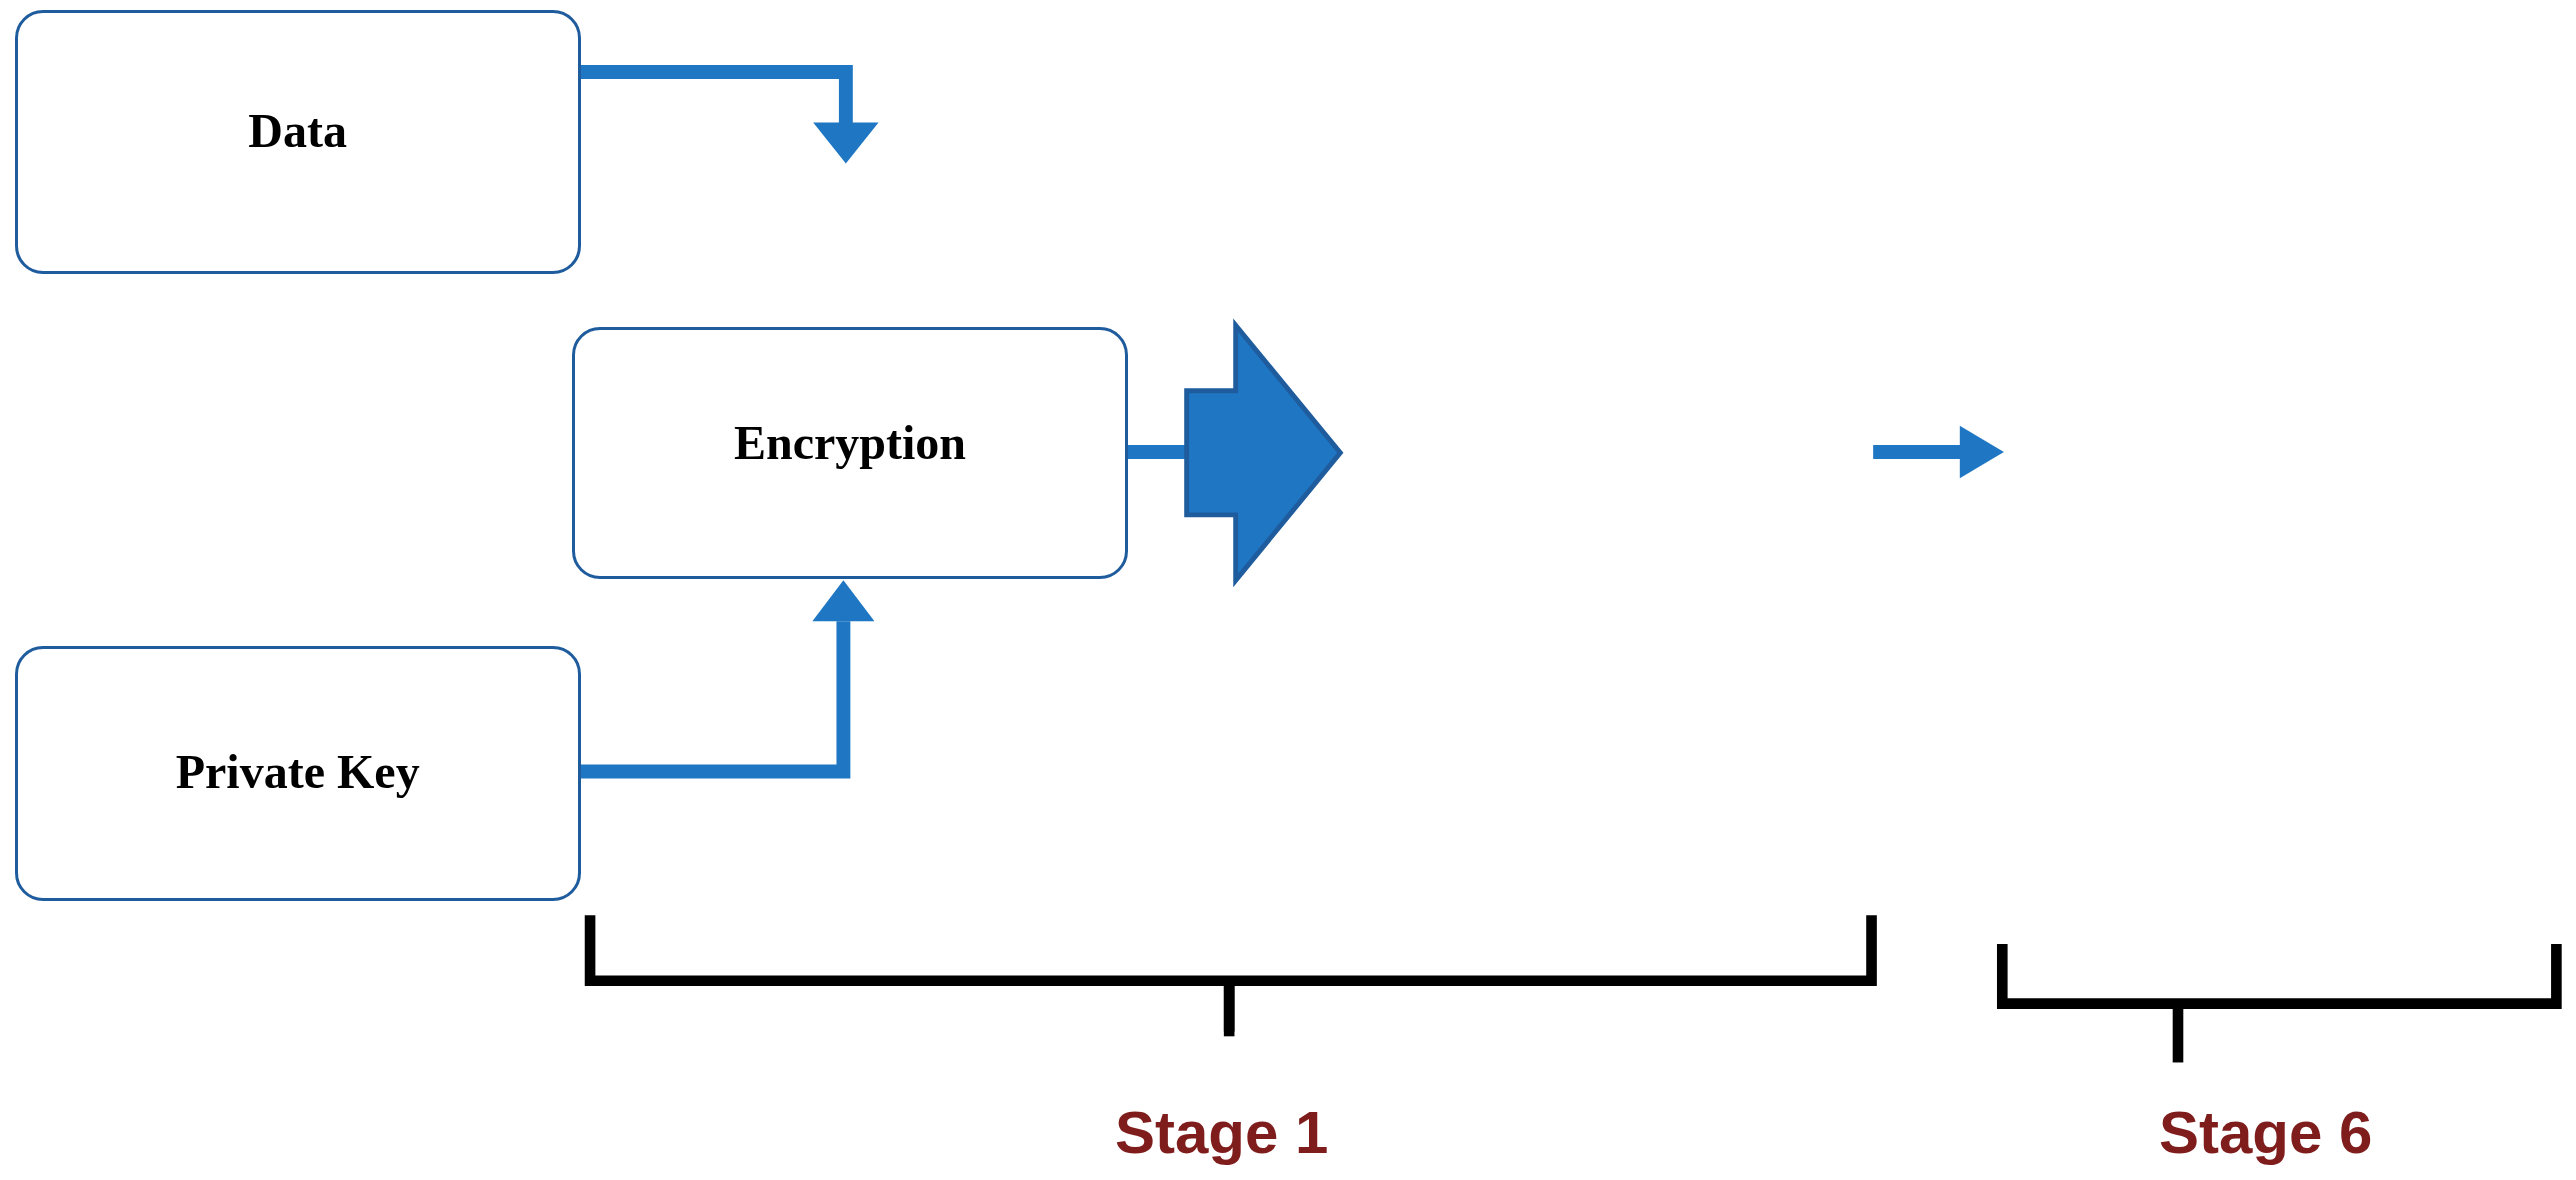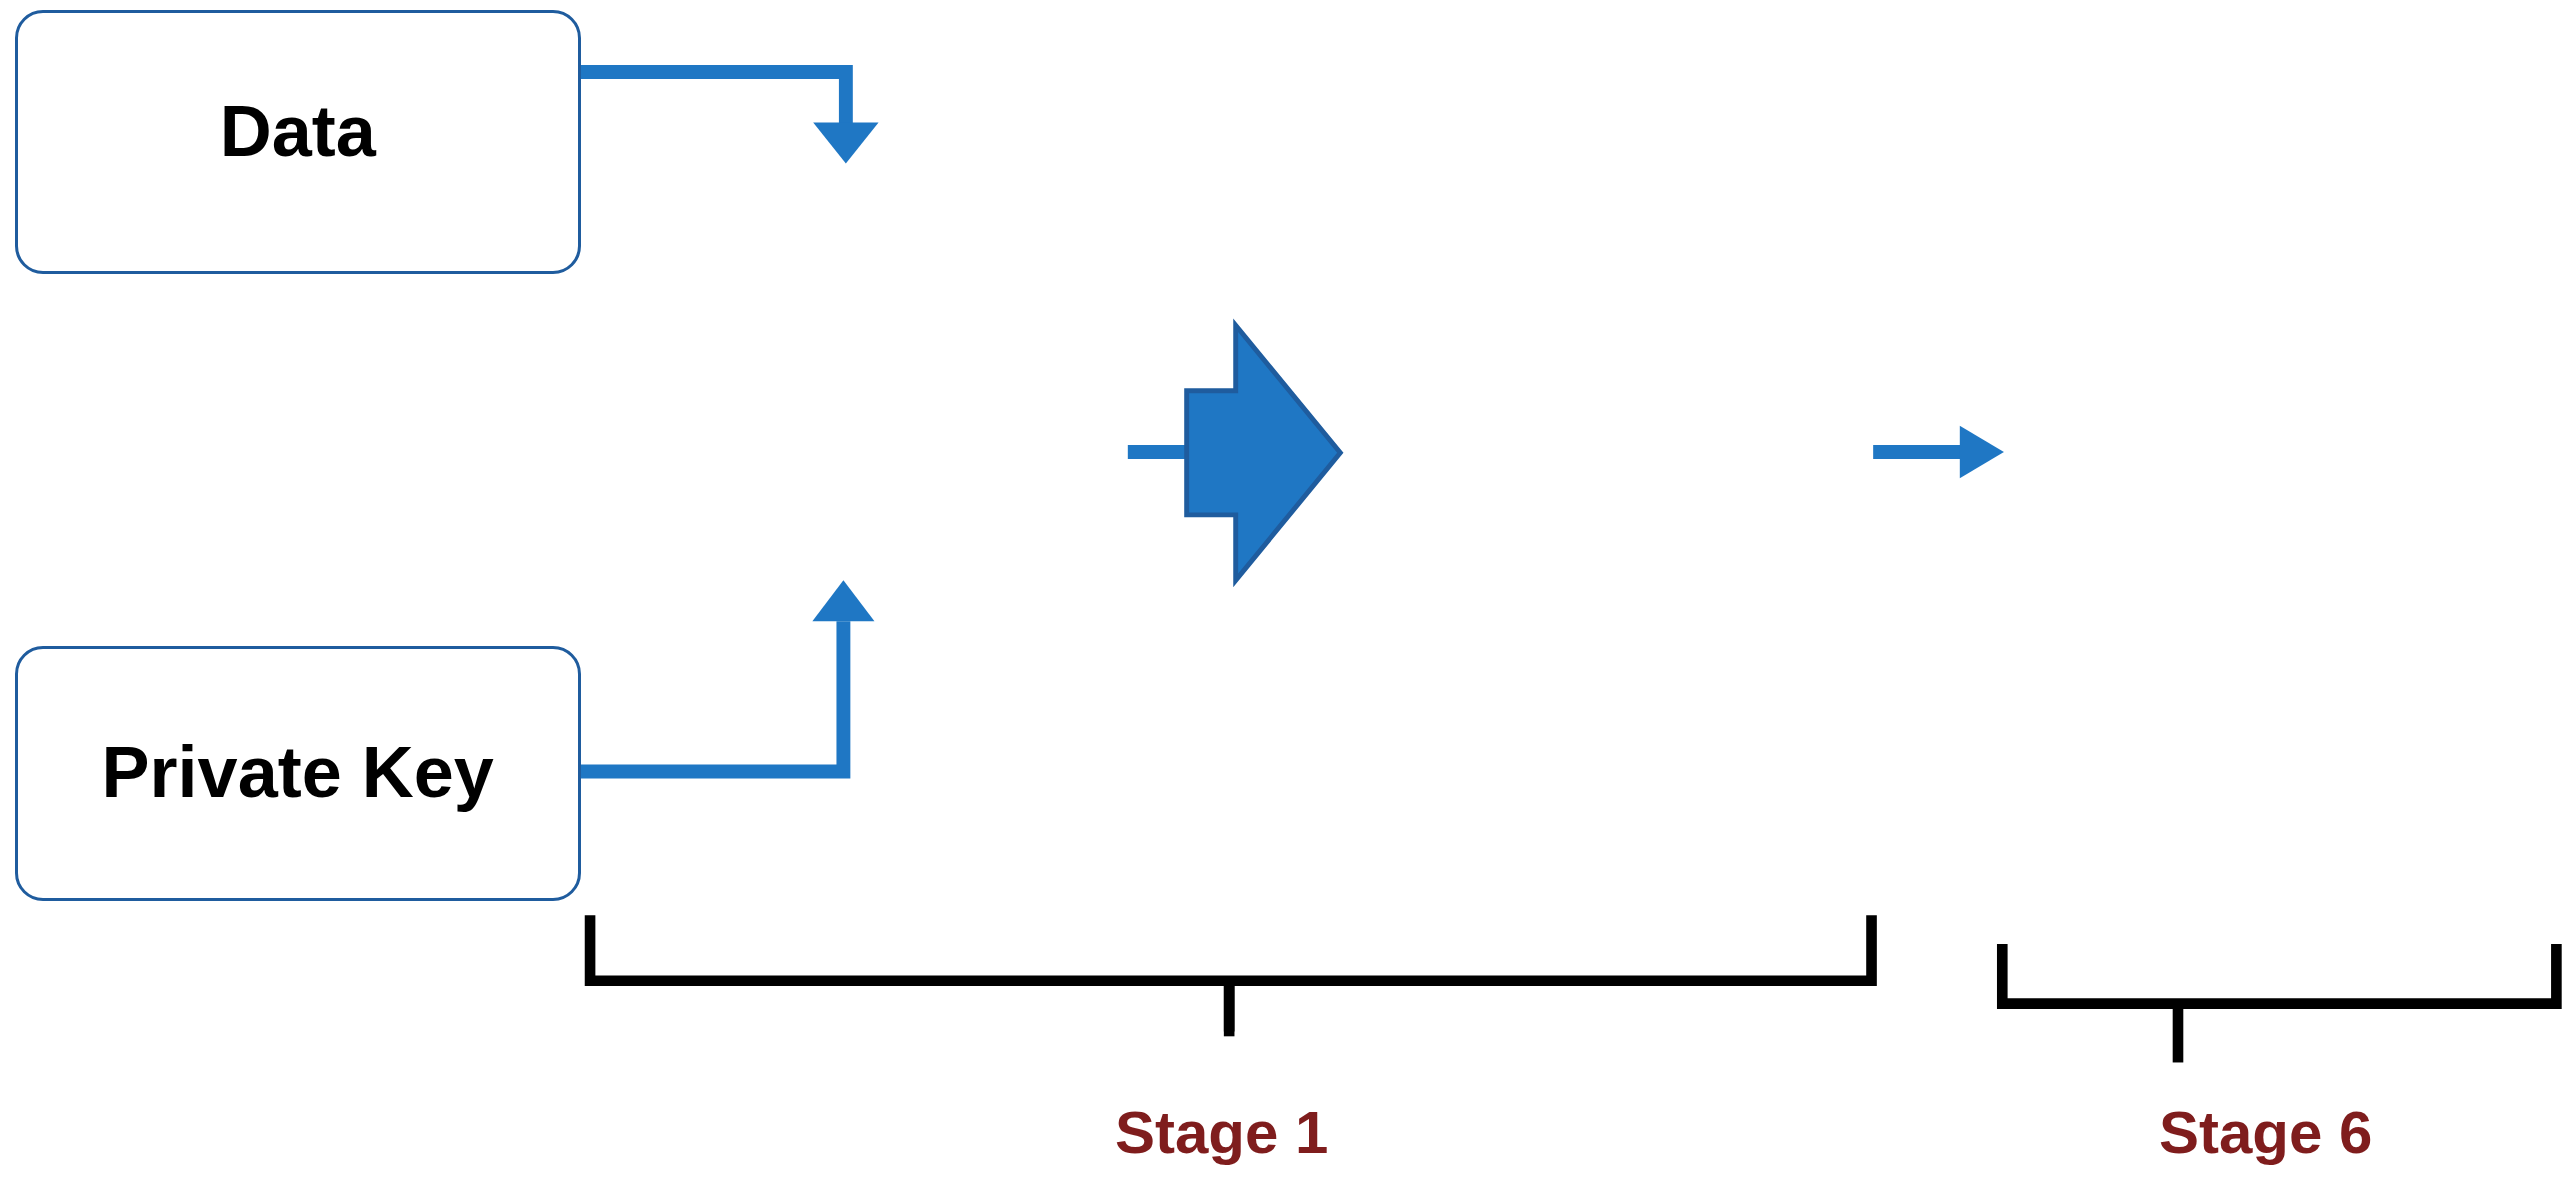--- a/index.html
+++ b/index.html
@@ -24,25 +24,25 @@
     border: 3.3px solid #1F5C9E;
     border-radius: 28px;
     display: flex;
     align-items: center;
     justify-content: center;
     z-index: 5;
   }
   .node-label {
     font-weight: bold;
     color: #000000;
-    font-size: 72px;
+    font-size: 48px;
     line-height: 1;
     letter-spacing: 0px;
     white-space: nowrap;
-    font-family: Liberation Sans, sans-serif;
+    font-family: Liberation Serif, serif;
   }
   #node-data       { left: 14.7px;   top: 9.8px;  width: 566px; height: 264px; }
   #node-private    { left: 14.7px;   top: 646px; width: 566px; height: 255px; }
   #node-encryption { left: 572px;  top: 327px; width: 556px; height: 252px; }
   #node-signature  { left: 1317px; top: 327px; width: 554px; height: 252px; }
   #node-hashing    { left: 2002px; top: 327px; width: 564px; height: 253px; }
 
   #node-data .node-label       { transform: translateY(-11.4px); }
   #node-private .node-label    { transform: translateY(-1.6px); }
   #node-encryption .node-label { transform: translateY(-9.8px); }
@@ -113,20 +113,23 @@
   </svg>
 
   <div class="node" id="node-data">
     <span class="node-label">Data</span>
   </div>
 
   <div class="node" id="node-private">
     <span class="node-label">Private Key</span>
   </div>
 
+  <div class="node" id="node-encryption">
+    <span class="node-label">Encryption</span>
+  </div>
 
 
 
   <svg class="svg-layer svg-layer-top" viewBox="0 0 3152 1445">
     <polygon points="1452,478 1512,478 1512,398 1640,554 1512,710 1512,630 1452,630" fill="#1F77C4" stroke="#1F5C9E" stroke-width="6" stroke-linejoin="miter"></polygon>
   </svg>
 
   <div class="stage-label" id="stage-label-1">Stage 1</div>
   <div class="stage-label" id="stage-label-2">Stage 6</div>
 

